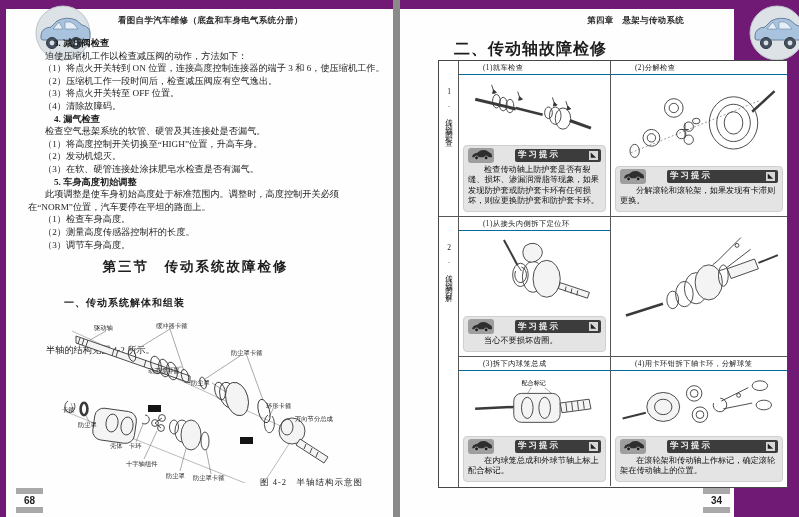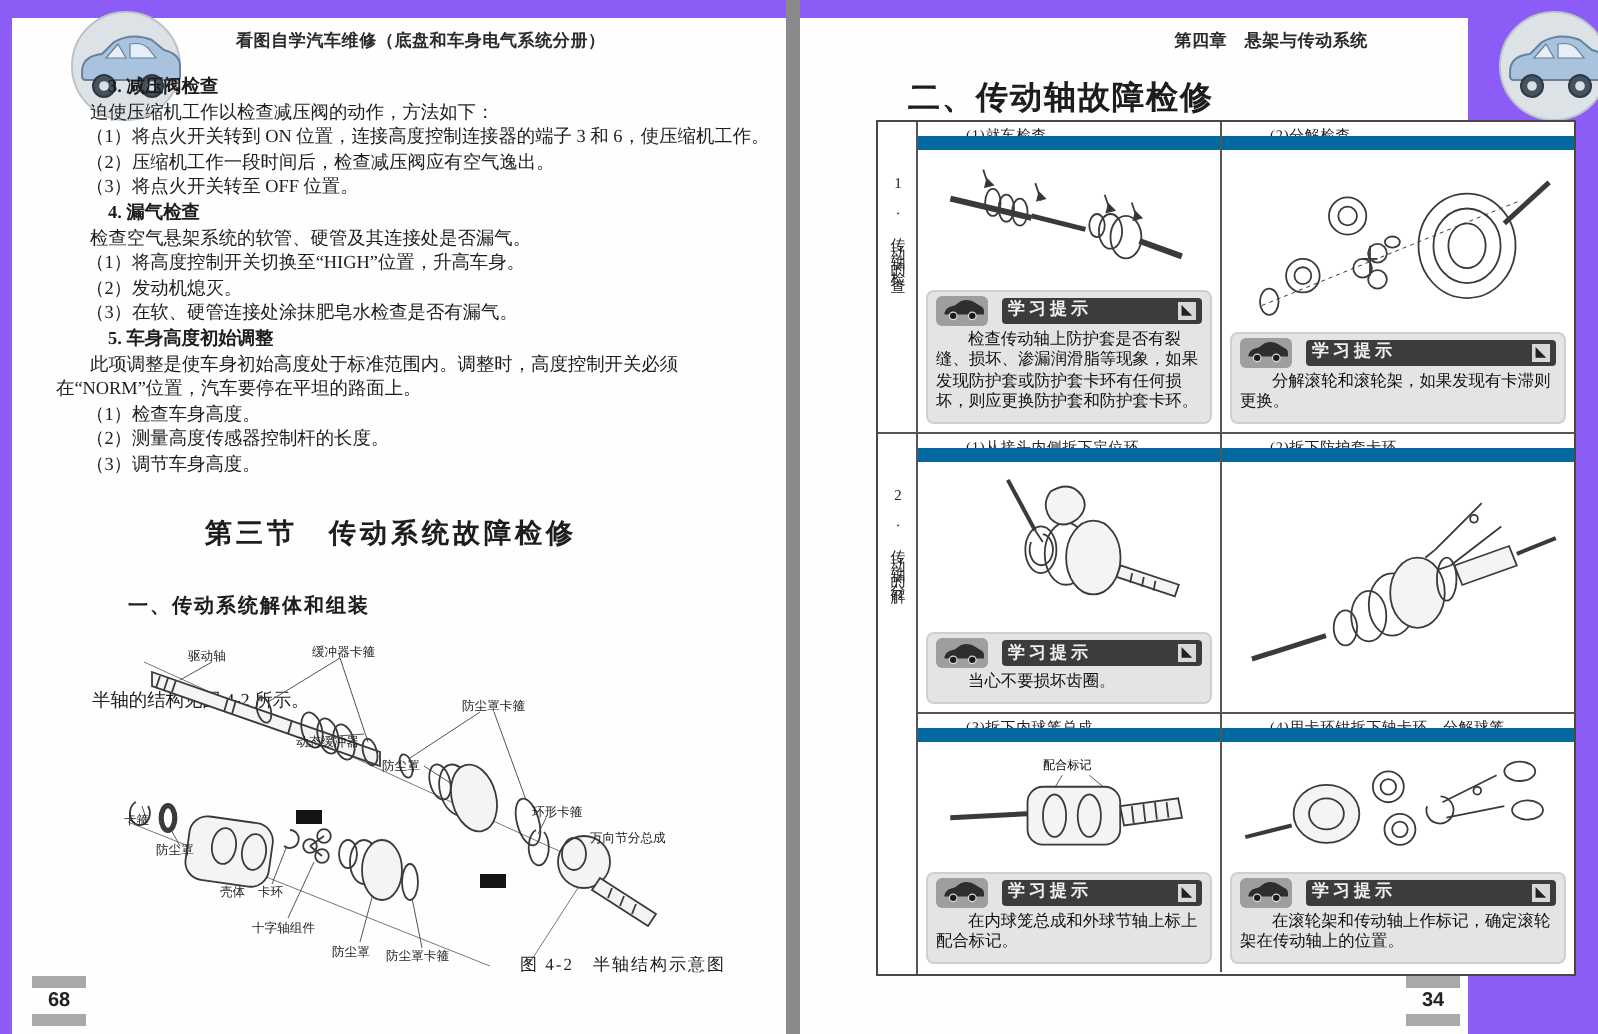--- a/index.html
+++ b/index.html
@@ -1,19 +1,19 @@
 <!DOCTYPE html>
 <html><head>
 <meta charset="utf-8">
 <style>
   * { margin:0; padding:0; box-sizing:border-box; }
   html,body { background:#9d9d9d; }
   #canvas {
     position:relative; width:799px; height:517px; overflow:hidden;
-    background:#8b5cf6;
+    background:#701a75;
     font-family:"Liberation Serif","DejaVu Serif",serif; color:#1d1d1d;
   }
   .gutter { position:absolute; left:393px; top:0; width:7px; height:517px; background:#8a8a8a; }
   .page { position:absolute; top:9px; height:508px; background:#fefefe; }
   .page.left  { left:6px;   width:387px; }
   .page.right { left:400px; width:334px; }
 
   
   .hdr { position:absolute; top:6px; font-family:"Liberation Sans",sans-serif;
          font-size:8.5px; font-weight:bold; color:#2c2c2c; letter-spacing:.3px; white-space:nowrap; }
@@ -52,29 +52,29 @@
   .trow { display:flex; min-height:0; }
   .trow + .trow { border-top:1.2px solid #555; }
   .vcol { flex:0 0 20px; border-right:1px solid #555; display:flex; justify-content:center; padding-top:26px; }
   .vlabel { writing-mode:vertical-lr; text-orientation:upright; font-size:7.5px; letter-spacing:4px; color:#222; }
   .rcells { flex:1; display:flex; min-width:0; }
   .subcol { flex:1; display:flex; flex-direction:column; min-width:0; }
   .subrow { display:flex; min-height:0; }
   .subrow + .subrow { border-top:1.2px solid #555; }
   .cell { flex:0 0 151px; display:flex; flex-direction:column; min-width:0; }
   .cell + .cell { border-left:1px solid #555; flex:1 1 auto; }
-  .ccap { height:14px; line-height:14px; font-size:7.3px; padding-left:24px; border-bottom:7px solid #0369a1;
+  .ccap { height:14px; line-height:14px; font-size:7.3px; padding-left:24px; border-bottom:1px solid #0369a1;
           letter-spacing:.4px; white-space:nowrap; overflow:hidden; color:#222; }
   .cbody { flex:1; display:flex; flex-direction:column; padding:3px 4px 4px; min-height:0; }
   .art { display:block; margin:2px auto 0; }
   .art * { vector-effect:non-scaling-stroke; }
 
   
   .tip { margin-top:auto; background:#e4e4e4; border:1px solid #cfcfcf; border-radius:4px; padding:2px 4px 4px; }
-  .tip-head { display:flex; align-items:center; gap:7px; }
+  .tip-head { display:flex; align-items:center; gap:21px; }
   .tip-car { width:26px; height:15px; background:#9e9e9e; border-radius:3px; flex:0 0 auto;
              display:flex; align-items:center; justify-content:center; }
   .tip-bar { flex:1; height:13px; background:#3c3c3c; border-radius:2px;
              display:flex; align-items:center; justify-content:space-between; padding:0 3px; }
   .tip-bar b { color:#efefef; font-family:"Liberation Sans",sans-serif; font-size:8.5px; letter-spacing:2px; }
   .tip-corner { width:9px; height:9px; background:#d8d8d8; color:#222; font-size:7px; line-height:9px;
                 text-align:center; flex:0 0 auto; }
   .tip-body { font-size:8.2px; line-height:10.6px; margin-top:2px; text-indent:16px; color:#101010; }
 
   svg .ln { stroke:#3a3a3a; stroke-width:.9; fill:none; }
@@ -101,20 +101,21 @@
       </svg>
     </div>
     <div class="hdr">看图自学汽车维修（底盘和车身电气系统分册）</div>
 
     <div class="btxt">
       <div class="bh">3. 减压阀检查</div>
       <div class="bp">迫使压缩机工作以检查减压阀的动作，方法如下：</div>
       <div class="bi">（1）将点火开关转到 ON 位置，连接高度控制连接器的端子 3 和 6，使压缩机工作。</div>
       <div class="bi">（2）压缩机工作一段时间后，检查减压阀应有空气逸出。</div>
       <div class="bi">（3）将点火开关转至 OFF 位置。</div>
+      <div class="bi">（4）清除故障码。</div>
       <div class="bh">4. 漏气检查</div>
       <div class="bp">检查空气悬架系统的软管、硬管及其连接处是否漏气。</div>
       <div class="bi">（1）将高度控制开关切换至“HIGH”位置，升高车身。</div>
       <div class="bi">（2）发动机熄灭。</div>
       <div class="bi">（3）在软、硬管连接处涂抹肥皂水检查是否有漏气。</div>
       <div class="bh">5. 车身高度初始调整</div>
       <div class="bp">此项调整是使车身初始高度处于标准范围内。调整时，高度控制开关必须在“NORM”位置，汽车要停在平坦的路面上。</div>
       <div class="bi">（1）检查车身高度。</div>
       <div class="bi">（2）测量高度传感器控制杆的长度。</div>
       <div class="bi">（3）调节车身高度。</div>
@@ -338,21 +339,20 @@
                     <span class="tip-bar">
                       <b>学习提示</b>
                       <span class="tip-corner">◣</span>
                     </span>
                   </div>
                   <div class="tip-body">当心不要损坏齿圈。</div>
                 </div>
               </div>
             </div>
             <div class="cell">
-              <div class="ccap">(2)拆下防护套卡环</div>
               <div class="cbody">
                 <svg class="art" width="166" height="112" viewBox="0 0 170 115">
                   <g class="ln">
                     <path d="M10 96 L48 84" stroke-width="2.5"></path>
                     <ellipse cx="58" cy="80" rx="6" ry="9"></ellipse>
                       <ellipse cx="70" cy="74" rx="9" ry="13"></ellipse>
                       <ellipse cx="82" cy="68" rx="12" ry="16"></ellipse>
                       <ellipse class="fl" cx="95" cy="62" rx="14" ry="18"></ellipse>
                     <ellipse cx="110" cy="55" rx="5" ry="11"></ellipse>
                     <path class="fl" d="M114 48 L142 38 L146 48 L118 58 Z"></path>

